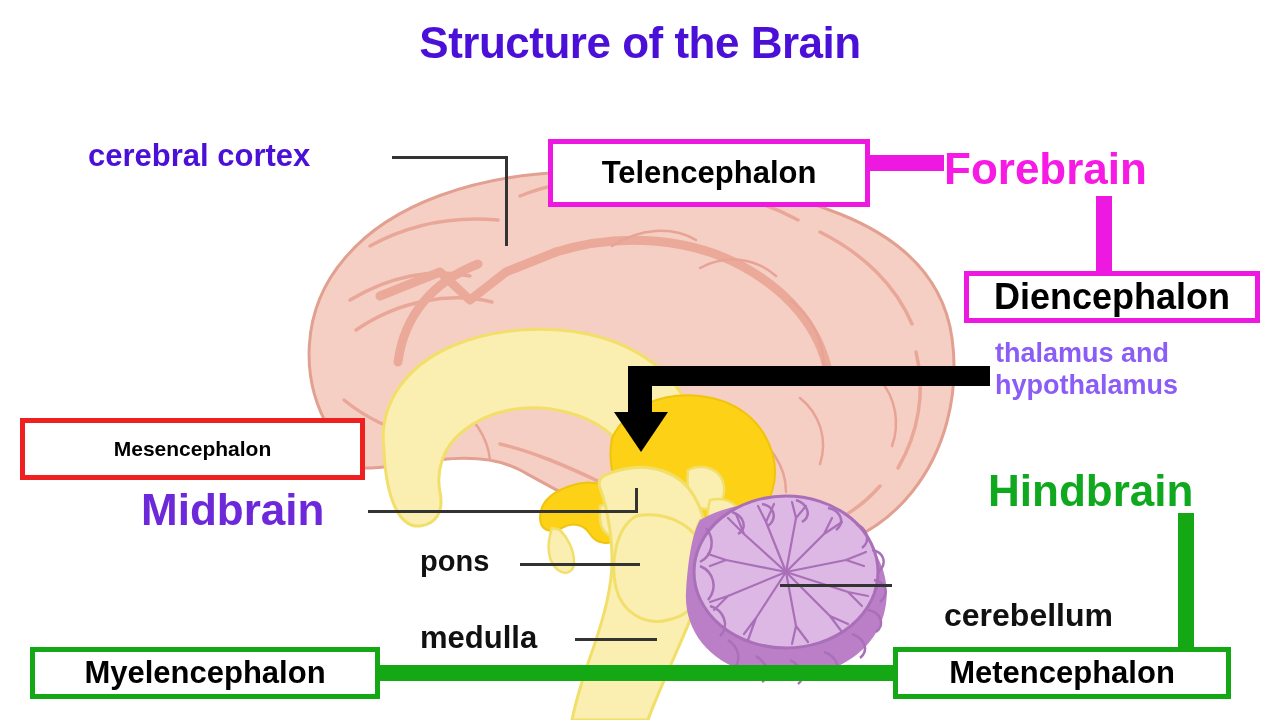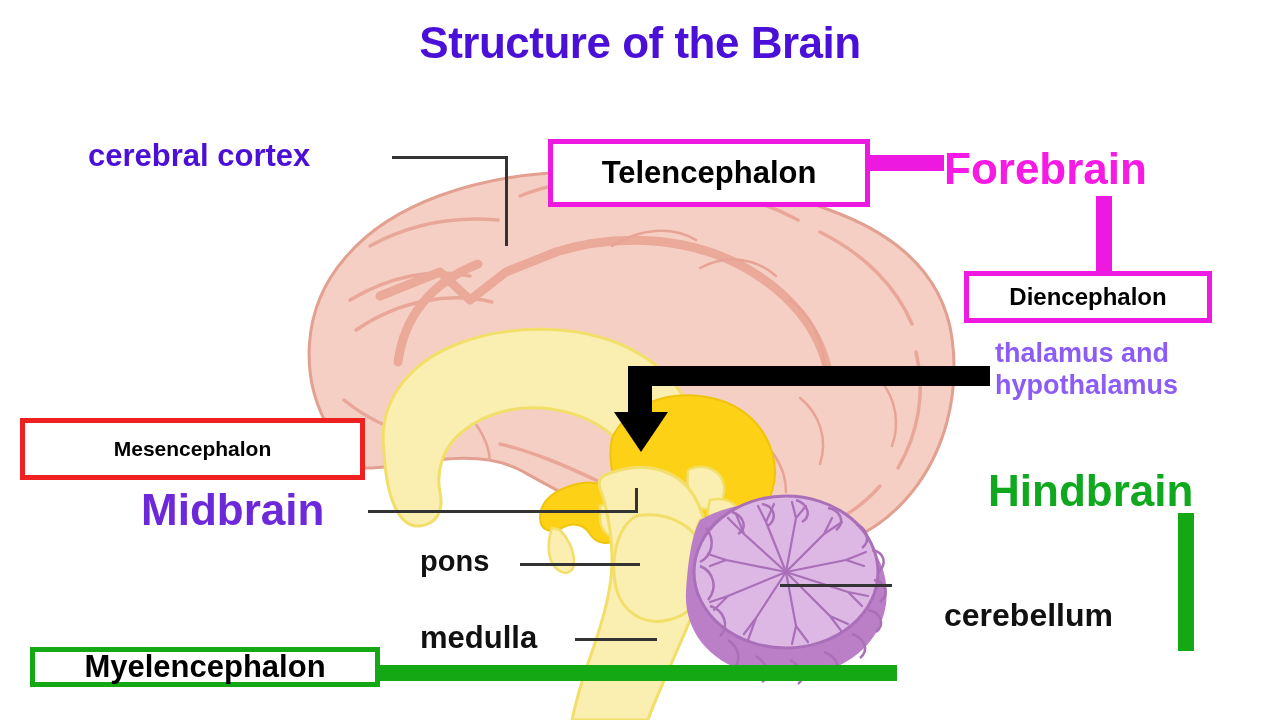--- a/index.html
+++ b/index.html
@@ -50,29 +50,29 @@
   }
   .box-magenta { border-color: #ee19e0; border-width: 5px; }
   .box-red     { border-color: #ef2020; border-width: 5px; }
   .box-green   { border-color: #14a814; border-width: 5px; }
 
   #box-telencephalon {
     left: 548px; top: 139px; width: 322px; height: 68px;
     font-size: 31px;
   }
   #box-diencephalon {
-    left: 964px; top: 271px; width: 248px; height: 52px;
-    font-size: 24px;
+    left: 964px; top: 271px; width: 296px; height: 52px;
+    font-size: 36px;
   }
   #box-mesencephalon {
     left: 20px; top: 418px; width: 345px; height: 62px;
     font-size: 21px;
   }
   #box-myelencephalon {
-    left: 30px; top: 647px; width: 350px; height: 40px;
+    left: 30px; top: 647px; width: 350px; height: 52px;
     font-size: 31px;
   }
   #box-metencephalon {
     left: 893px; top: 647px; width: 338px; height: 52px;
     font-size: 31px;
   }
 
   
   .division {
     font-weight: bold;
@@ -369,20 +369,23 @@
   </div>
 
   <div class="abs term-box box-red" id="box-mesencephalon">
     <span>Mesencephalon</span>
   </div>
 
   <div class="abs term-box box-green" id="box-myelencephalon">
     <span>Myelencephalon</span>
   </div>
 
+  <div class="abs term-box box-green" id="box-metencephalon">
+    <span>Metencephalon</span>
+  </div>
 
   <div class="abs division" id="lbl-forebrain">Forebrain</div>
   <div class="abs division" id="lbl-midbrain">Midbrain</div>
   <div class="abs division" id="lbl-hindbrain">Hindbrain</div>
 
   <div class="abs anat" id="lbl-cerebral-cortex">cerebral cortex</div>
   <div class="abs" id="lbl-thalamus">thalamus and
 hypothalamus</div>
   <div class="abs anat" id="lbl-pons">pons</div>
   <div class="abs anat" id="lbl-medulla">medulla</div>

